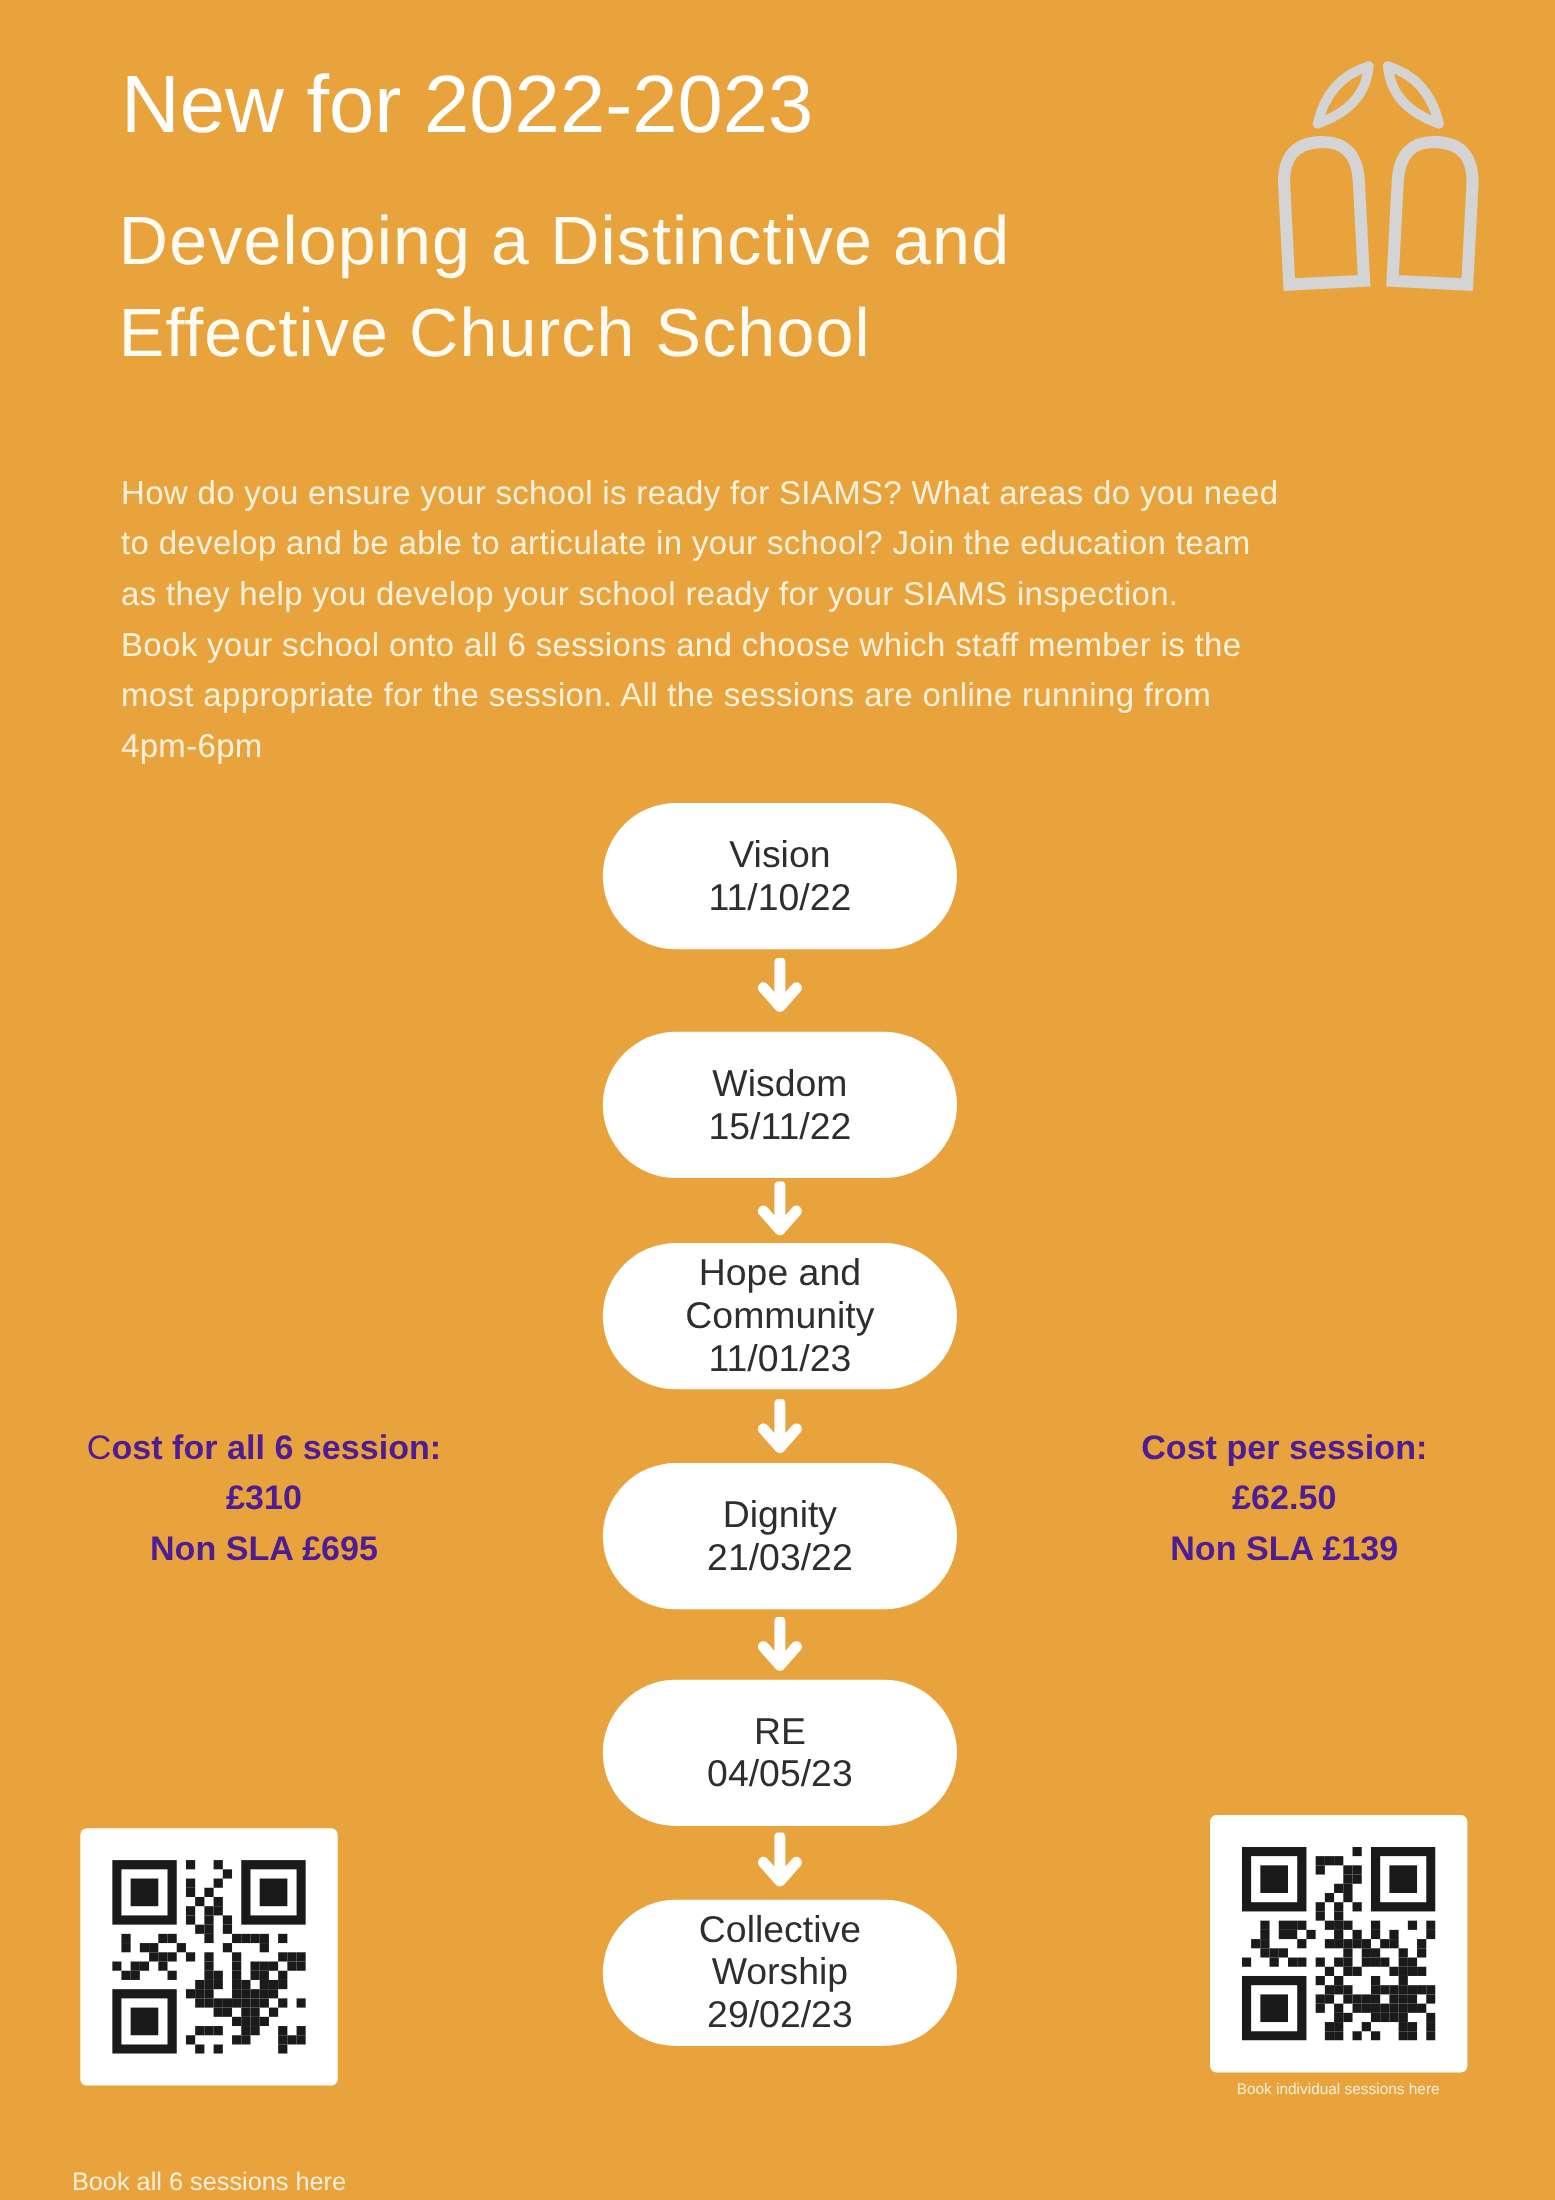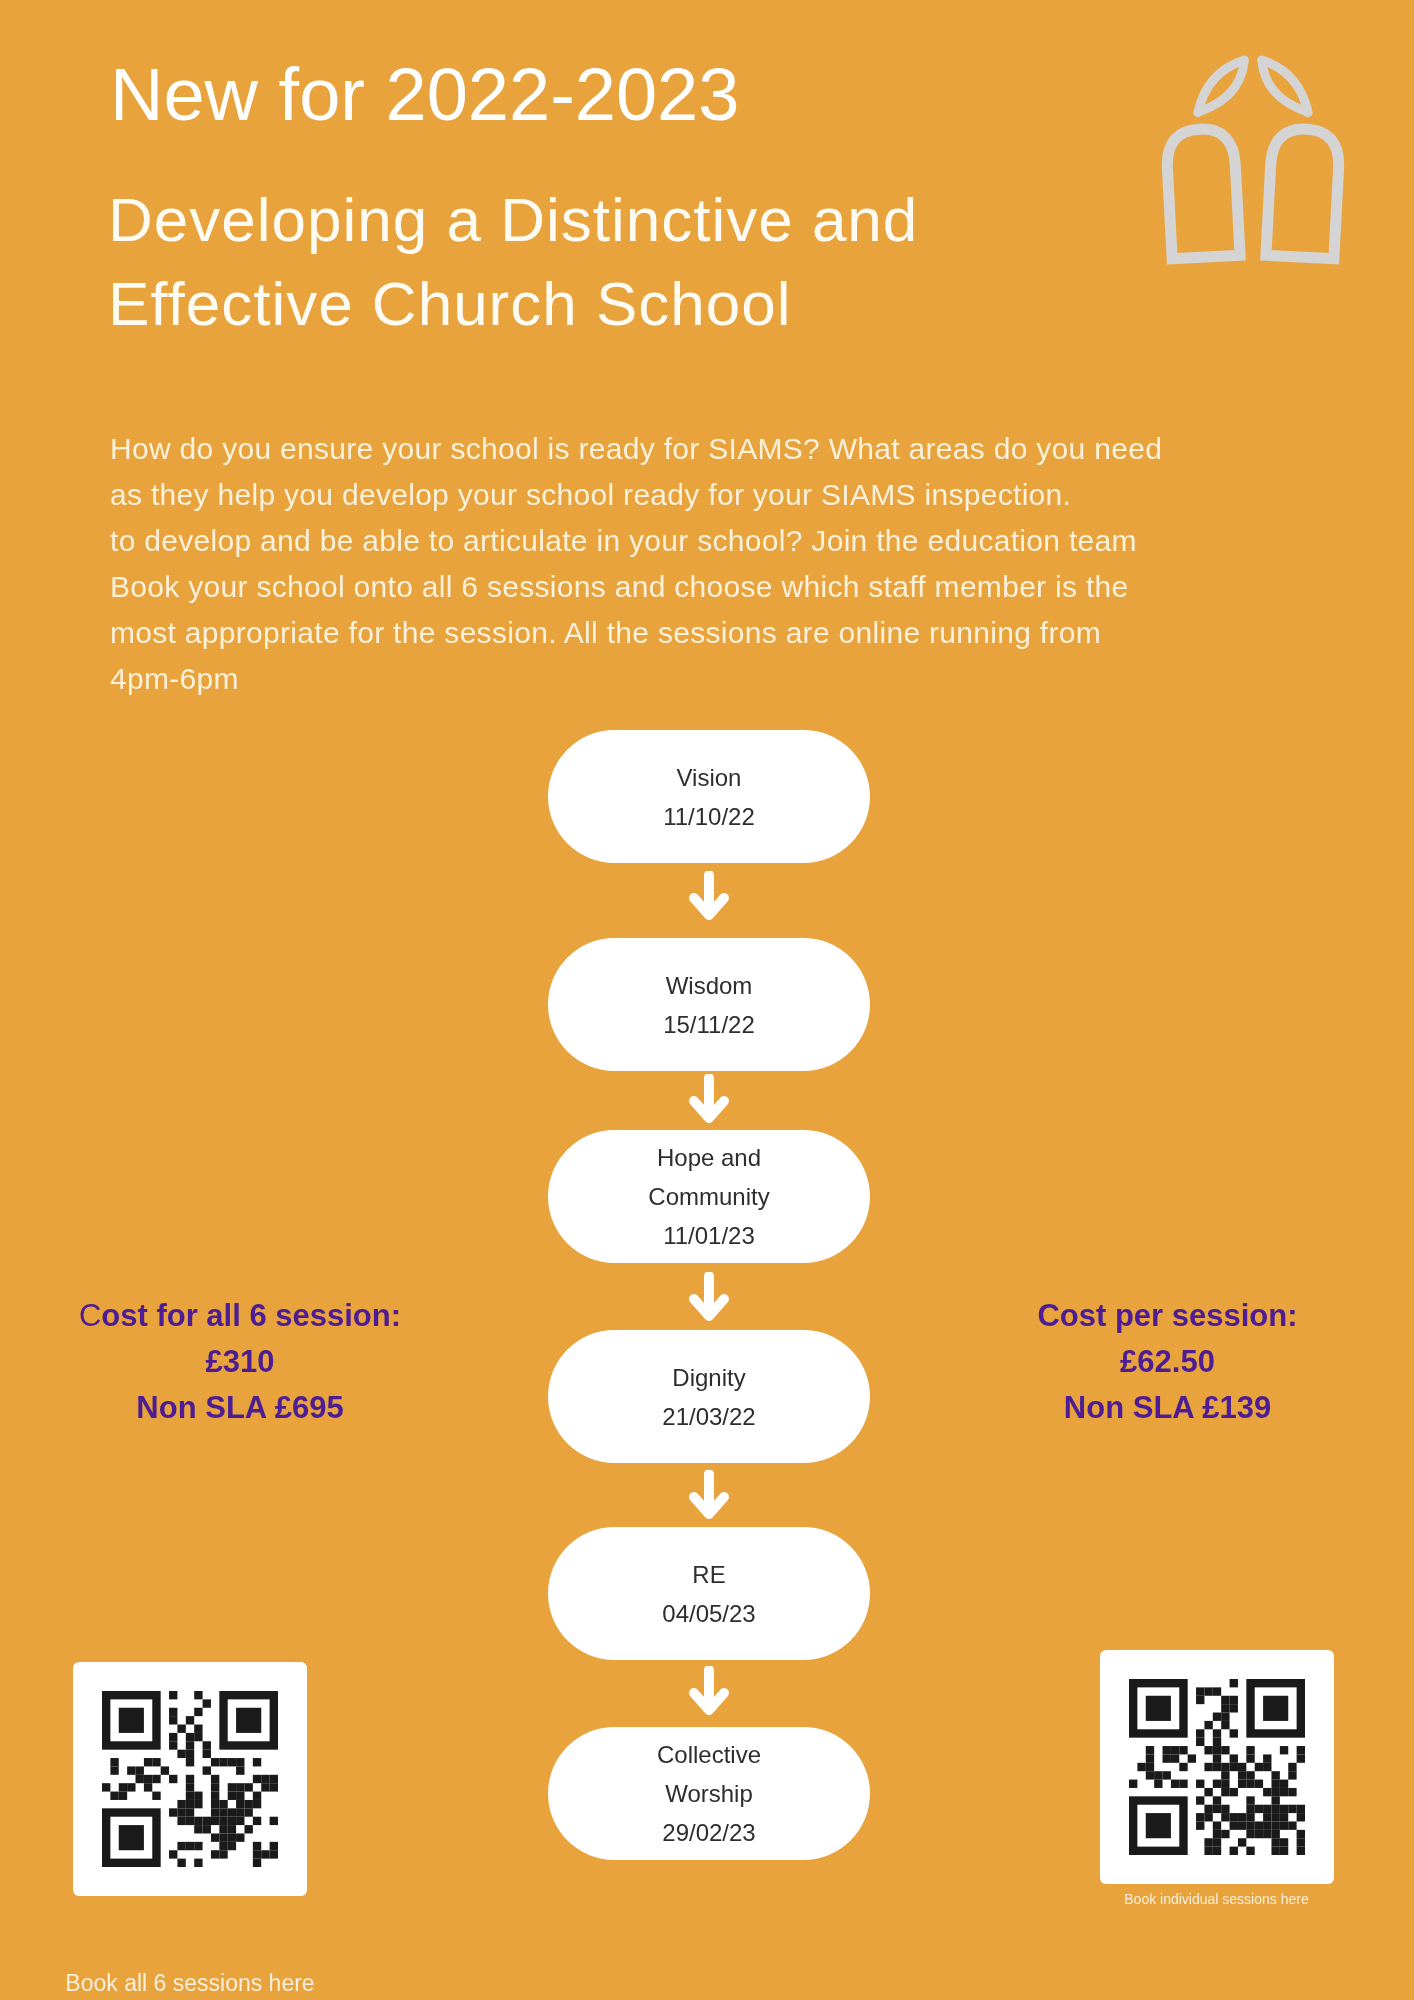--- a/index.html
+++ b/index.html
@@ -18,21 +18,21 @@
   }
   .intro{
     position:absolute;left:110px;top:426px;width:1210px;
     font-size:30px;color:#f9f1dc;line-height:46px;letter-spacing:0.3px;
   }
   .logo{position:absolute;left:1158px;top:55px;}
   .pill{
     position:absolute;left:548px;width:322px;height:133px;
     background:#ffffff;border-radius:70px;
     display:flex;flex-direction:column;align-items:center;justify-content:center;
-    color:#2e2e2e;font-size:24px;line-height:39px;text-align:center;
+    color:#2e2e2e;font-size:34px;line-height:39px;text-align:center;
   }
   .arrow{position:absolute;left:687px;width:44px;height:50px;}
   .cost{
     position:absolute;top:1293px;font-weight:700;font-size:31px;
     line-height:46px;color:#4c1d95;text-align:center;
   }
   .cost-left{left:40px;width:400px;}
   .cost-left .cost-line-0::first-letter{font-weight:400;}
   .cost-right{left:975px;width:385px;}
   .qr-box{
@@ -60,22 +60,22 @@
     <g stroke="#d4d4d4" fill="none">
       <path d="M38,56 Q50,16 88,7 Q83,38 52,51 Q44,54 38,56 Z" stroke-width="9" stroke-linejoin="round" transform="rotate(-4 60 30)"></path>
       <path d="M152,56 Q140,16 102,7 Q107,38 138,51 Q146,54 152,56 Z" stroke-width="9" stroke-linejoin="round" transform="rotate(4 130 30)"></path>
       <path stroke-width="11" d="M14,202 L14,112 Q14,74 48,74 Q82,74 82,112 L82,202 Z" transform="rotate(-3 48 200)"></path>
       <path stroke-width="11" d="M108,202 L108,112 Q108,74 142,74 Q176,74 176,112 L176,202 Z" transform="rotate(3 142 200)"></path>
     </g>
   </svg>
 
   <div class="intro">
     <div>How do you ensure your school is ready for SIAMS? What areas do you need</div>
+    <div>to develop and be able to articulate in your school? Join the education team</div>
     <div>as they help you develop your school ready for your SIAMS inspection.</div>
-    <div>to develop and be able to articulate in your school? Join the education team</div>
     <div>Book your school onto all 6 sessions and choose which staff member is the</div>
     <div>most appropriate for the session. All the sessions are online running from</div>
     <div>4pm-6pm</div>
   </div>
 
   <div class="pill" style="top:730px">
     <div>Vision</div>
     <div>11/10/22</div>
     <div></div>
   </div>

